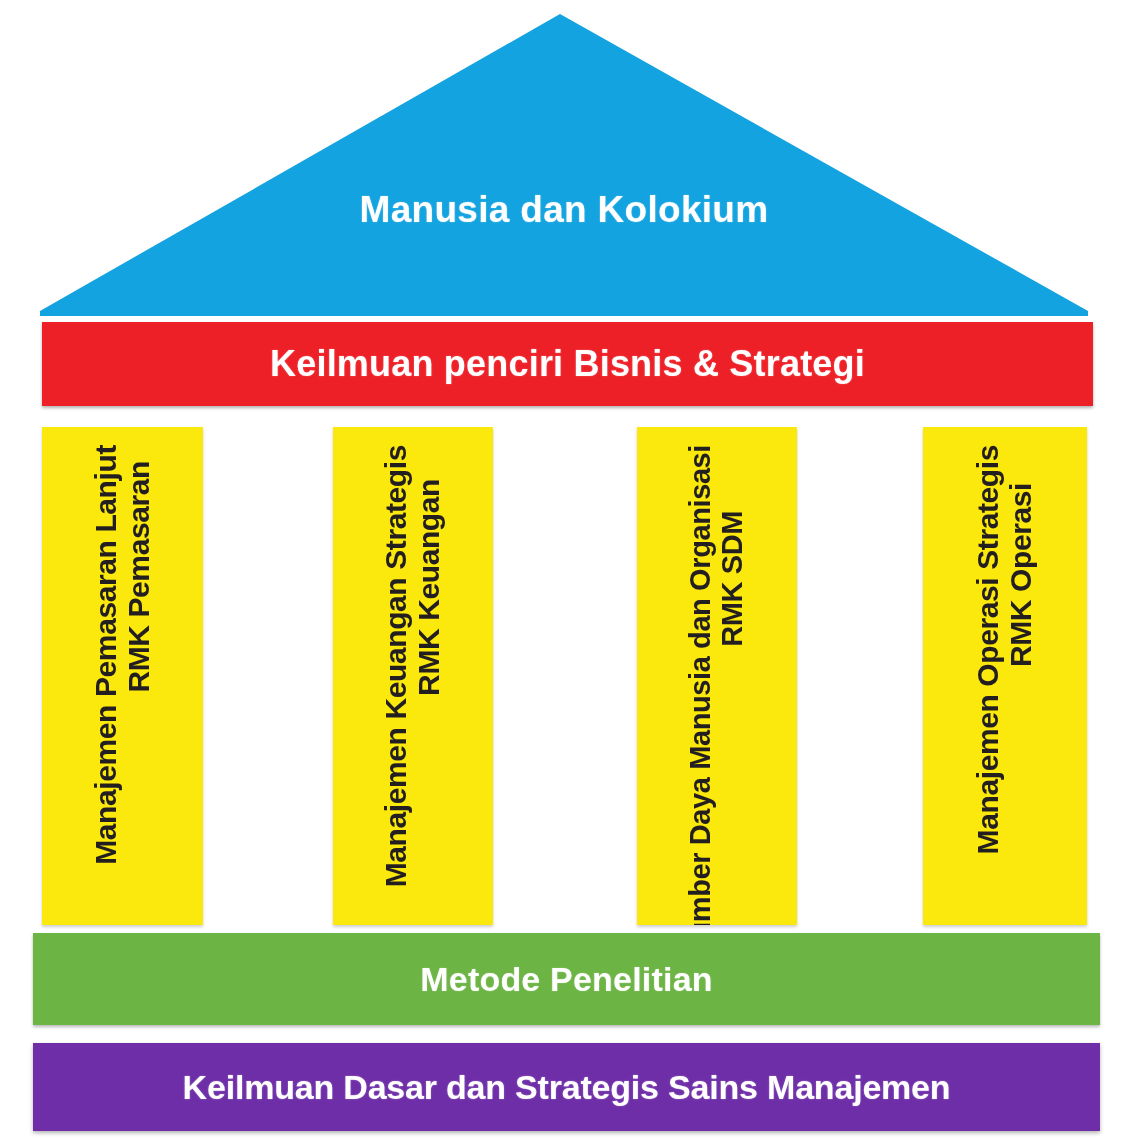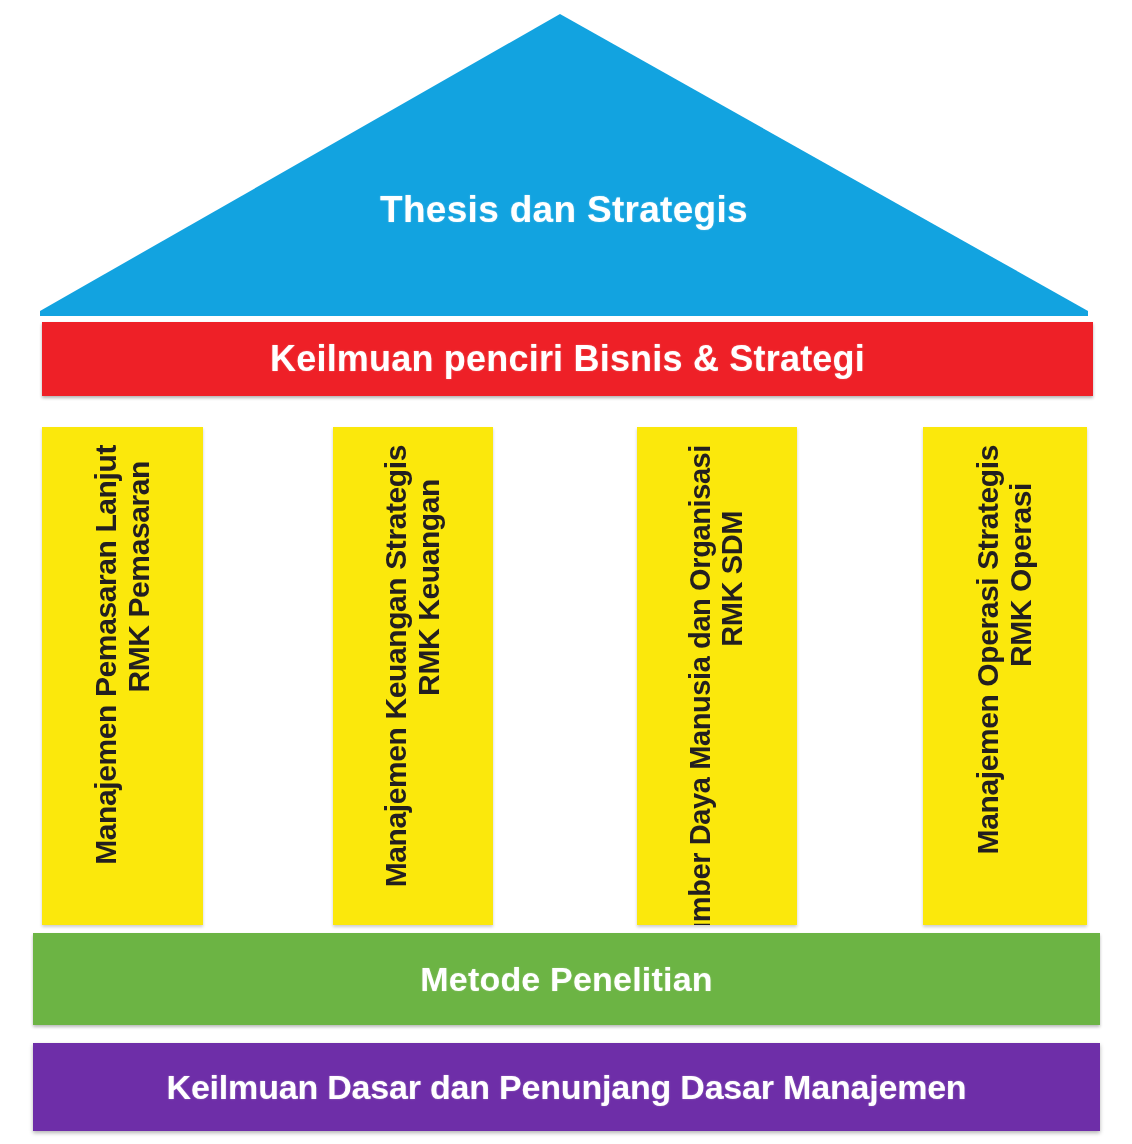--- a/index.html
+++ b/index.html
@@ -47,21 +47,21 @@
     text-shadow: 0 0 2px rgba(255,255,255,0.35);
     pointer-events: none;
   }
 
   
   .band-red {
     position: absolute;
     left: 42px;
     top: 322px;
     width: 1051px;
-    height: 74px;
+    height: 84px;
     background: #ee2027;
     box-shadow: 0 2px 3px rgba(0,0,0,0.30);
     display: flex;
     align-items: center;
     justify-content: center;
   }
   .band-red .band-text {
     color: #ffffff;
     font-size: 36px;
     font-weight: 600;
@@ -163,21 +163,21 @@
 </style>
 </head>
 <body>
 
 <div id="diagram">
 
   <div class="roof">
     <svg viewBox="0 0 1048 302" preserveAspectRatio="none">
       <polygon points="520,0 1048,297 1048,302 0,302 0,297" fill="#12a3e0"></polygon>
     </svg>
-    <div class="roof-label">Thesis dan Strategis</div>
+    <div class="roof-label">Manusia dan Kolokium</div>
   </div>
 
   <div class="band-red">
     <span class="band-text">Keilmuan penciri Bisnis &amp; Strategi</span>
   </div>
 
   <div class="pillar pillar-1">
     <div class="pillar-inner">
       <span class="vline primary">RMK Pemasaran</span>
       <span class="vline secondary">Manajemen Pemasaran Lanjut</span>
@@ -203,16 +203,16 @@
       <span class="vline primary">RMK Operasi</span>
       <span class="vline secondary">Manajemen Operasi Strategis</span>
     </div>
   </div>
 
   <div class="band-green">
     <span class="band-text">Metode Penelitian</span>
   </div>
 
   <div class="band-purple">
-    <span class="band-text">Keilmuan Dasar dan Penunjang Dasar Manajemen</span>
+    <span class="band-text">Keilmuan Dasar dan Strategis Sains Manajemen</span>
   </div>
 
 </div>
 
 </body></html>

